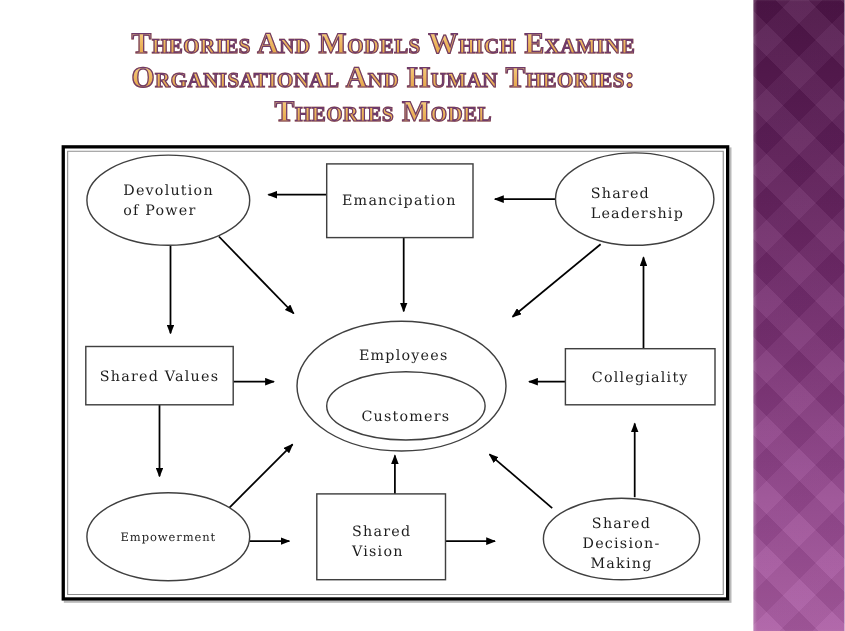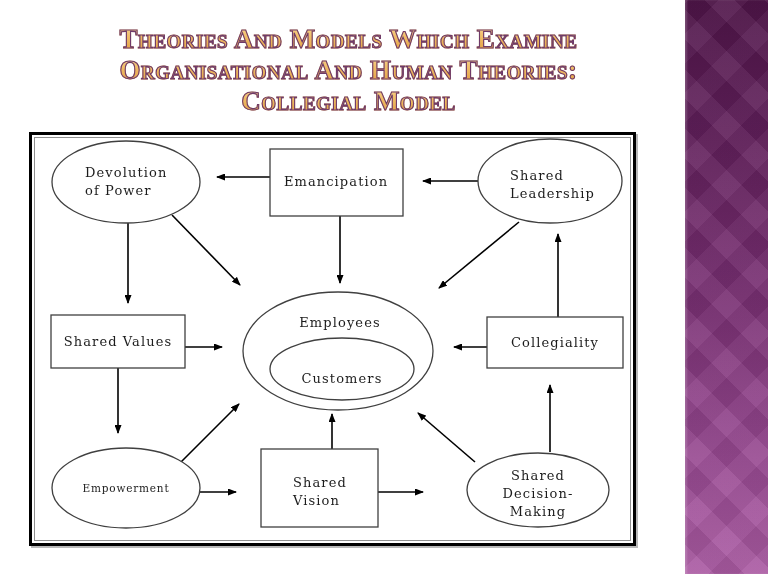--- a/index.html
+++ b/index.html
@@ -30,21 +30,21 @@
   }
   .title-line {
     background:linear-gradient(180deg,#f7d795 0%, #efba64 45%, #df9a3c 100%);
     -webkit-background-clip:text; background-clip:text;
     color:transparent;
     padding-left:12px;
     -webkit-text-stroke:1.1px #6e3a6a;
   }
   
   #diagram-box {
-    position:absolute; left:29px; top:132px; width:607px; height:414px;
+    position:absolute; left:56px; top:132px; width:607px; height:414px;
     background:#ffffff;
     border:3px solid #000000;
     box-shadow: inset 0 0 0 2px #ffffff, inset 0 0 0 3px #8f8f8f, 2px 2px 0 #b9b9b9;
   }
   svg text {
     font-family:"DejaVu Serif", serif;
     font-size:13px;
     letter-spacing:1.1px;
     fill:#1c1c1c;
   }
@@ -55,21 +55,21 @@
 </head>
 <body>
 
 <div id="stage">
 
   <div id="band"></div>
 
   <div id="title">
     <div class="title-line">Theories And Models Which Examine</div>
     <div class="title-line">Organisational And Human Theories:</div>
-    <div class="title-line">Collegial Model</div>
+    <div class="title-line">Theories Model</div>
   </div>
 
   <div id="diagram-box">
     <svg width="601" height="408" viewBox="0 0 601 408">
       <defs>
         <marker id="ah" markerWidth="9" markerHeight="7" refX="8" refY="3.5" orient="auto" markerUnits="userSpaceOnUse">
           <path d="M0,0 L9,3.5 L0,7 z" fill="#000000"></path>
         </marker>
       </defs>
 

